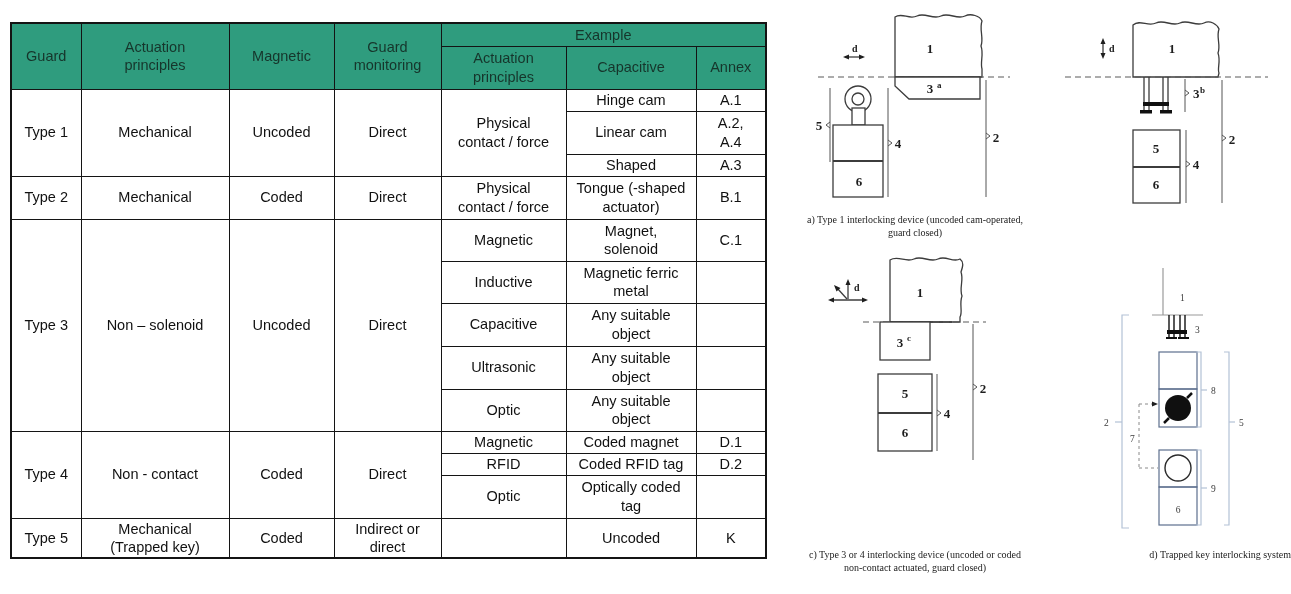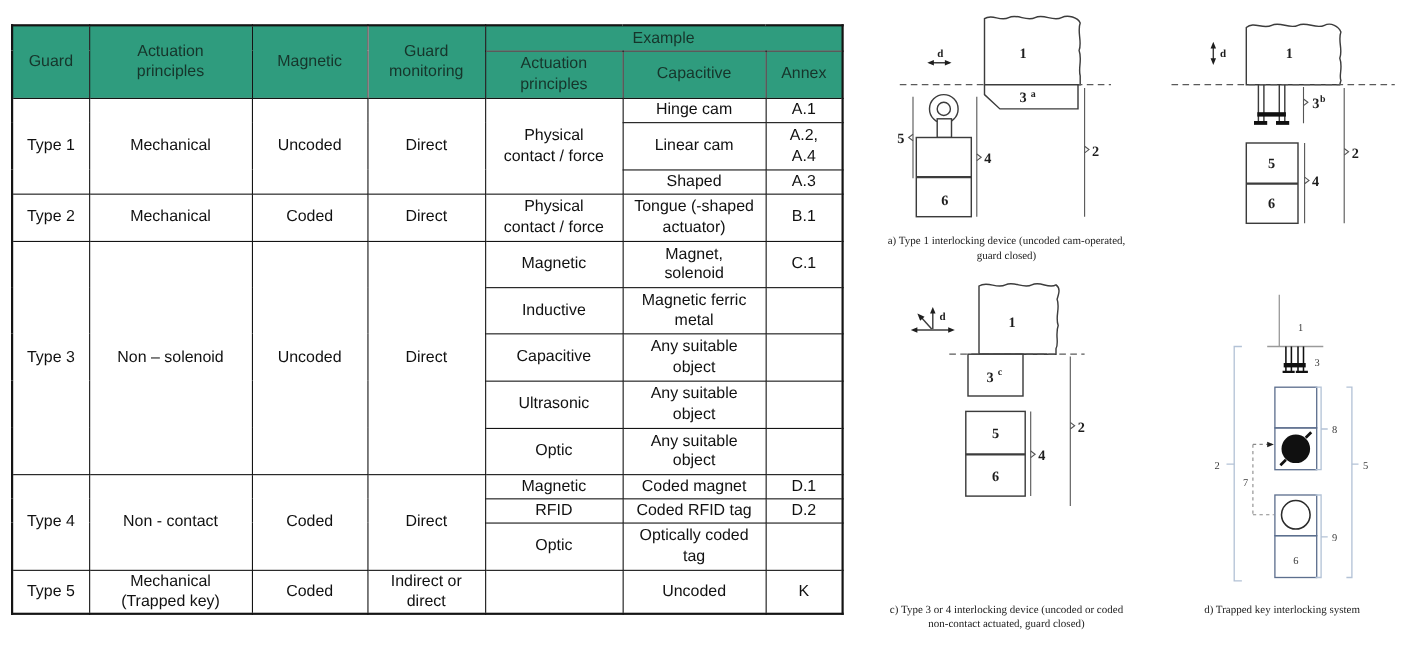--- a/index.html
+++ b/index.html
@@ -13,21 +13,21 @@
   table.itable th{background:#2F9C7E;color:#16352B;font-weight:400;font-size:14.5px;}
   table.itable{border:2px solid #141414;}
   
   .panel{position:absolute;}
   .panel svg{display:block;}
   .caption{font-family:"Liberation Serif",serif;font-weight:400;color:#1b1b1b;
            font-size:10px;line-height:1.25;text-align:center;margin:4px auto 0 auto;}
   .cap-a{width:240px;}
   .cap-b{width:251px;}
   .cap-c{width:215px;}
-  .cap-d{width:251px;}
+  .cap-d{width:251px;text-align:right;}
   
   .ln{stroke:#3c3c3c;stroke-width:1.3;fill:none;}
   .thin{stroke:#555;stroke-width:1;fill:none;}
   .dash{stroke:#5a5a5a;stroke-width:1.2;stroke-dasharray:6 4;fill:none;}
   .shape{fill:#ffffff;stroke:#3c3c3c;stroke-width:1.3;}
   .num{font-family:"Liberation Serif",serif;font-size:13px;font-weight:600;fill:#1e1e1e;}
   .numsup{font-family:"Liberation Serif",serif;font-size:9px;font-weight:600;fill:#1e1e1e;}
   .dlab{font-family:"Liberation Serif",serif;font-size:10px;font-weight:700;fill:#1e1e1e;}
   .ah{fill:#1e1e1e;stroke:none;}
   

